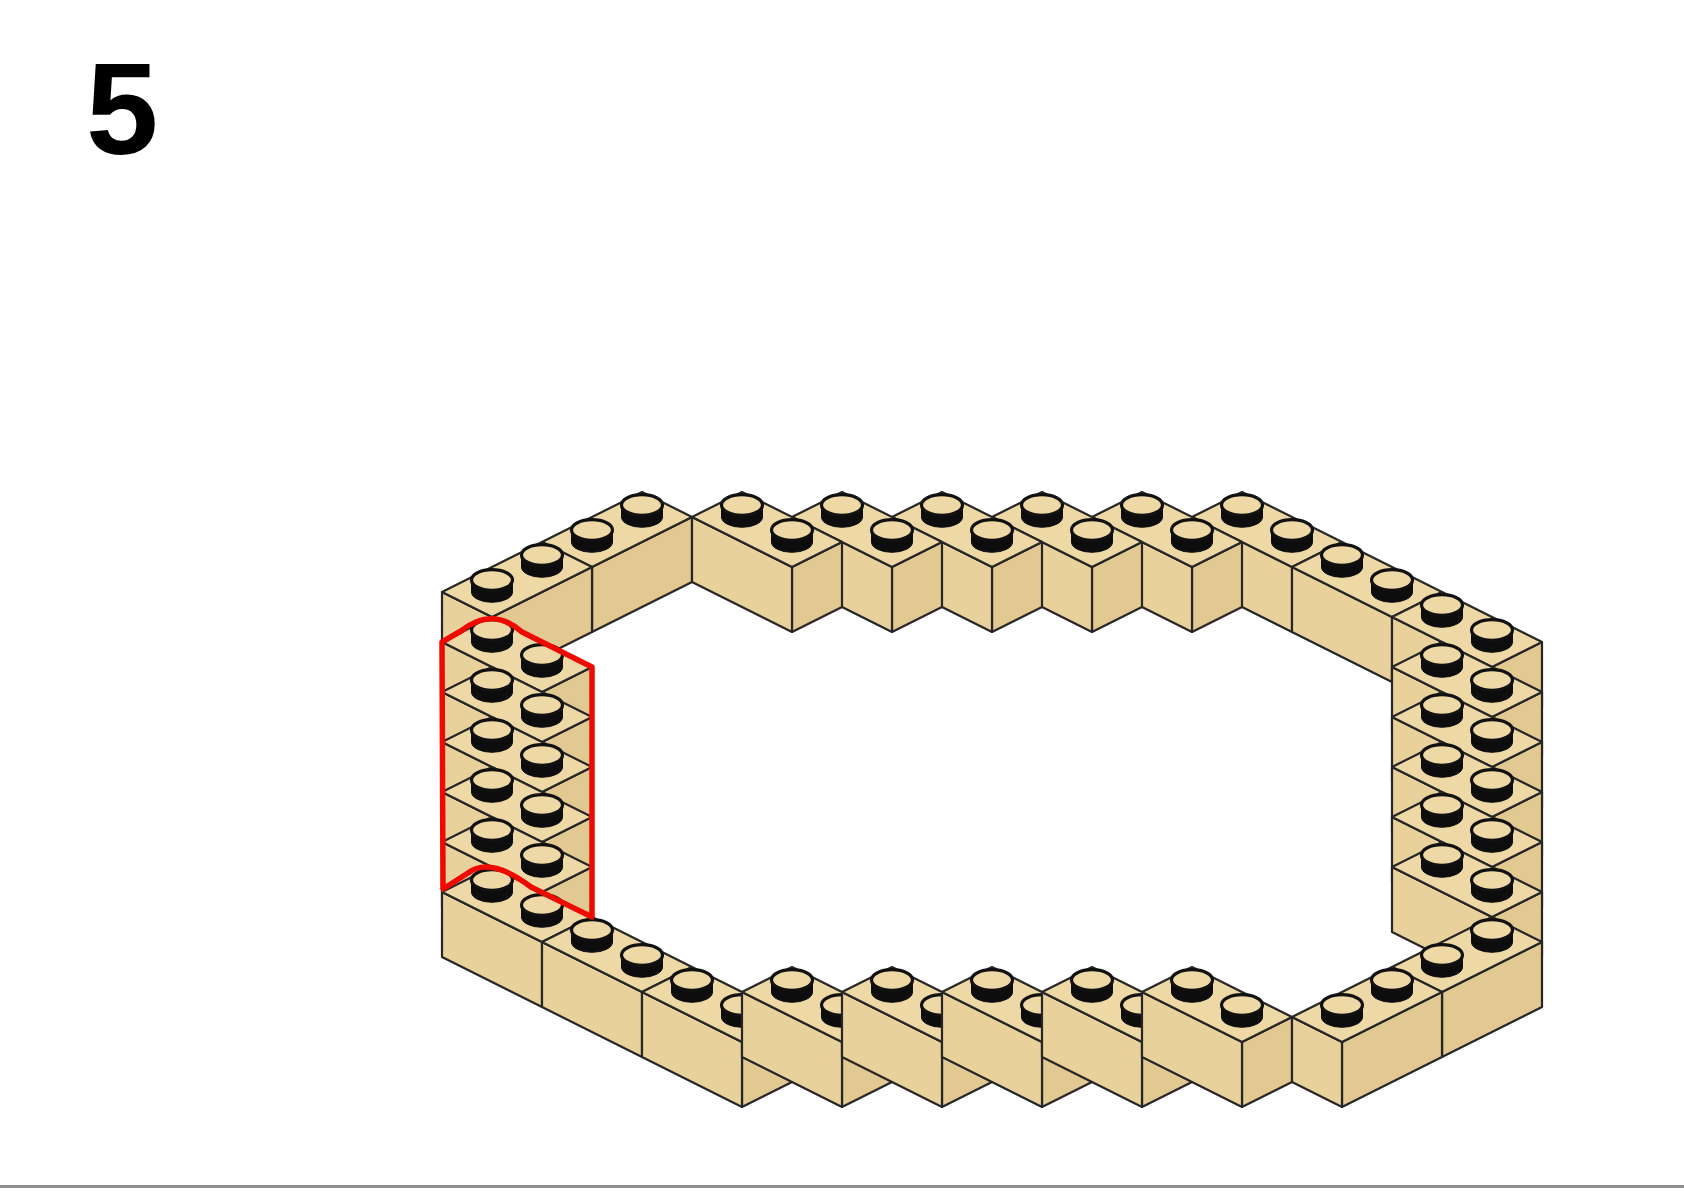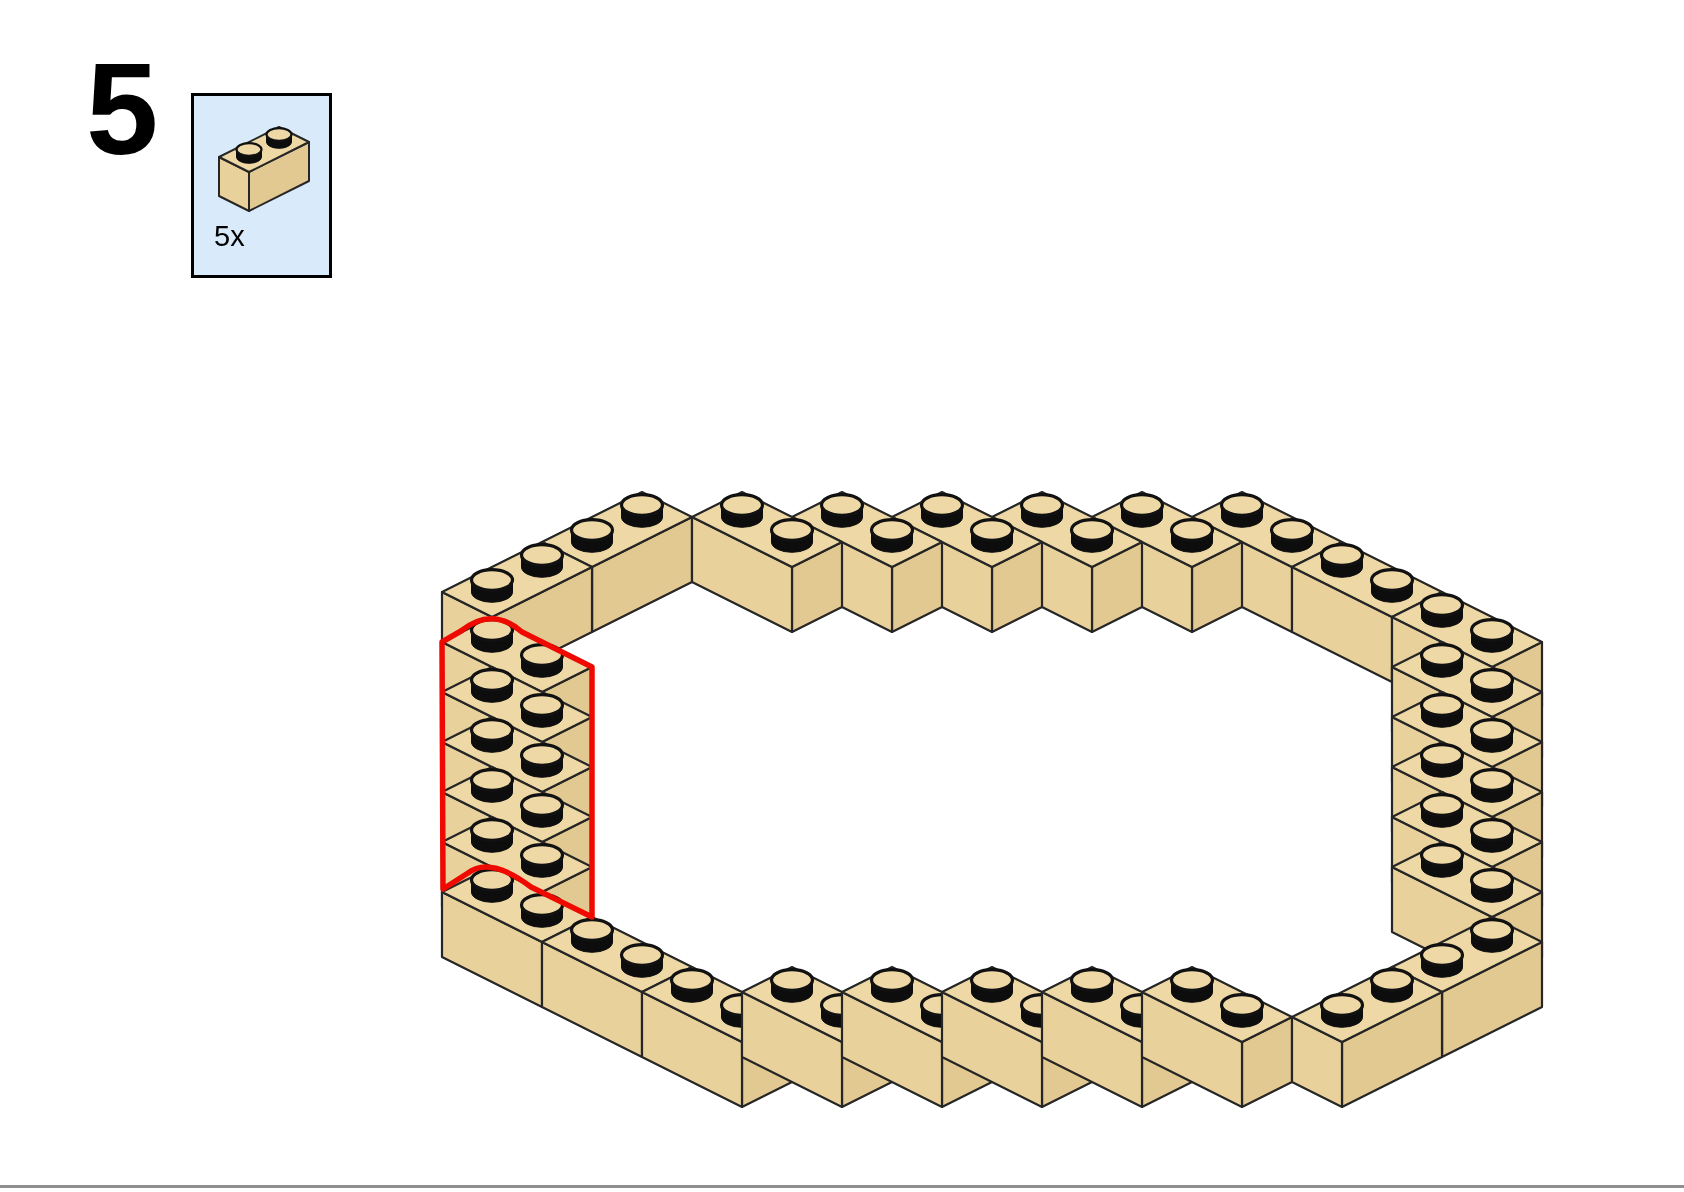--- a/index.html
+++ b/index.html
@@ -14,34 +14,20 @@
   #assembly-svg{position:absolute;left:0;top:0;width:1684px;height:1192px;}
   #footer-rule{position:absolute;left:0;top:1185px;width:1684px;height:3px;background:#8f8f8f;}
 </style>
 </head>
 <body>
 
 <div id="page">
 
   <div id="step-number">5</div>
 
-  <div id="parts-box">
-    <svg id="parts-svg" viewBox="191 93 135 179">
-        <g>
-          <path d="M306.0,139.0L246.0,169.0L246.0,208.0L306.0,178.0Z" fill="#e2c891" stroke="#262626" stroke-width="2" stroke-linejoin="round"></path>
-          <path d="M216.0,154.0L246.0,169.0L246.0,208.0L216.0,193.0Z" fill="#e9d19c" stroke="#262626" stroke-width="2" stroke-linejoin="round"></path>
-          <path d="M276.0,124.0L306.0,139.0L246.0,169.0L216.0,154.0Z" fill="#eed9a6" stroke="#262626" stroke-width="2" stroke-linejoin="round"></path>
-          <path d="M263.5,131.5 L263.5,139 A12.5,6.3 0 0 0 288.5,139 L288.5,131.5 Z" fill="#0d0d0d" stroke="#0d0d0d" stroke-width="1"></path>
-          <ellipse cx="276" cy="131.5" rx="12.5" ry="6.3" fill="#eed9a6" stroke="#111111" stroke-width="2.2"></ellipse>
-          <path d="M233.5,146.5 L233.5,154 A12.5,6.3 0 0 0 258.5,154 L258.5,146.5 Z" fill="#0d0d0d" stroke="#0d0d0d" stroke-width="1"></path>
-          <ellipse cx="246" cy="146.5" rx="12.5" ry="6.3" fill="#eed9a6" stroke="#111111" stroke-width="2.2"></ellipse>
-        </g>
-      </svg>
-    <div id="parts-count">5x</div>
-  </div>
 
   <svg id="assembly-svg" viewBox="0 0 1684 1192">
       <g>
         <path d="M692.0,517.0L592.0,567.0L592.0,632.0L692.0,582.0Z" fill="#e2c891" stroke="#262626" stroke-width="2.2" stroke-linejoin="round"></path>
         <path d="M542.0,542.0L592.0,567.0L592.0,632.0L542.0,607.0Z" fill="#e9d19c" stroke="#262626" stroke-width="2.2" stroke-linejoin="round"></path>
         <path d="M642.0,492.0L692.0,517.0L592.0,567.0L542.0,542.0Z" fill="#eed9a6" stroke="#262626" stroke-width="2.2" stroke-linejoin="round"></path>
         <path d="M621.5,505 L621.5,517 A20.5,10.3 0 0 0 662.5,517 L662.5,505 Z" fill="#0d0d0d" stroke="#0d0d0d" stroke-width="1"></path>
         <ellipse cx="642" cy="505" rx="20.5" ry="10.3" fill="#eed9a6" stroke="#111111" stroke-width="3.2"></ellipse>
         <path d="M571.5,530 L571.5,542 A20.5,10.3 0 0 0 612.5,542 L612.5,530 Z" fill="#0d0d0d" stroke="#0d0d0d" stroke-width="1"></path>
         <ellipse cx="592" cy="530" rx="20.5" ry="10.3" fill="#eed9a6" stroke="#111111" stroke-width="3.2"></ellipse>

